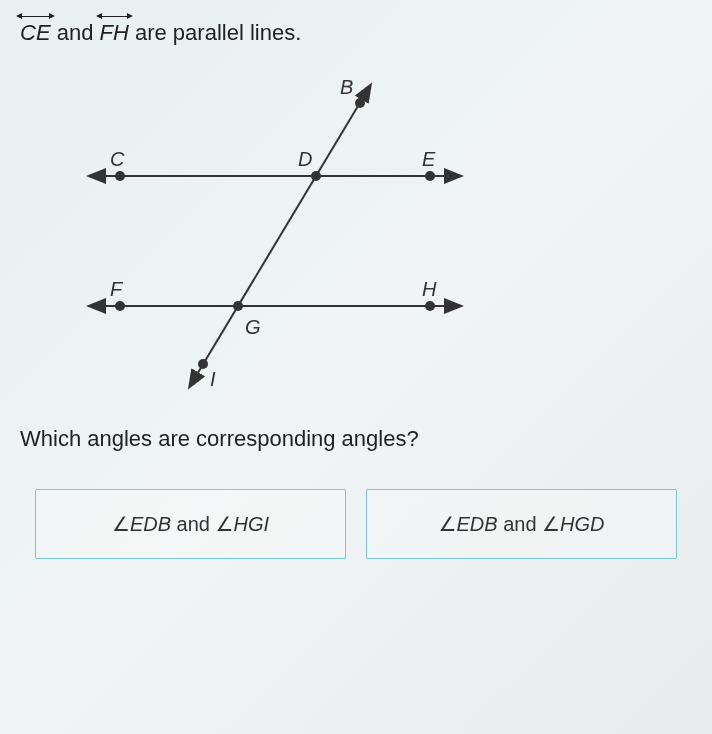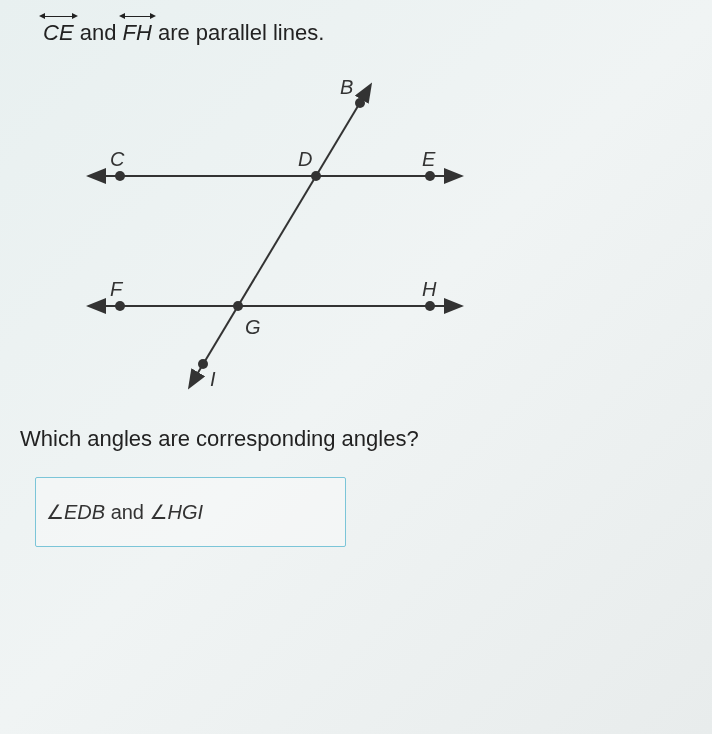--- a/index.html
+++ b/index.html
@@ -8,21 +8,20 @@
       font-family: Arial, sans-serif;
       background: linear-gradient(135deg, #e8f0f0 0%, #f0f4f4 50%, #e8ecec 100%);
       width: 672px;
       height: 694px;
       color: #333;
     }
     .problem-statement {
       font-size: 22px;
       color: #222;
       margin-bottom: 20px;
-      margin-left: 23px;
     }
     .line-label {
       position: relative;
       display: inline-block;
       font-style: italic;
     }
     .line-label::before {
       content: '';
       position: absolute;
       top: -4px;
@@ -53,33 +52,33 @@
       border-bottom: 3px solid transparent;
     }
     .diagram-container {
       width: 450px;
       height: 340px;
       margin: 10px 0 20px 30px;
     }
     .question {
       font-size: 22px;
       color: #222;
-      margin: 10px 0 25px 0;
+      margin: 10px 0 37px 0;
     }
     .options {
       display: grid;
       grid-template-columns: 1fr 1fr;
       gap: 18px 20px;
       padding: 0 15px;
     }
     .option {
       border: 1px solid #7bc5d8;
       background: rgba(255,255,255,0.3);
       padding: 22px 10px;
-      text-align: left;
+      text-align: center;
       font-size: 20px;
       font-style: italic;
       color: #333;
       cursor: pointer;
       border-radius: 2px;
     }
     .angle {
       font-style: normal;
     }
     .and {
@@ -133,13 +132,16 @@
     <text x="160" y="320">I</text>
   </svg>
 </div>
 
 <div class="question">Which angles are corresponding angles?</div>
 
 <div class="options">
   <div class="option">
     <span class="angle">∠</span><span>EDB</span> <span class="and">and</span> <span class="angle">∠</span><span>HGI</span>
   </div>
+  <div class="option">
+    <span class="angle">∠</span><span>EDB</span> <span class="and">and</span> <span class="angle">∠</span><span>HGD</span>
+  </div>
 </div>
 
 </body></html>

